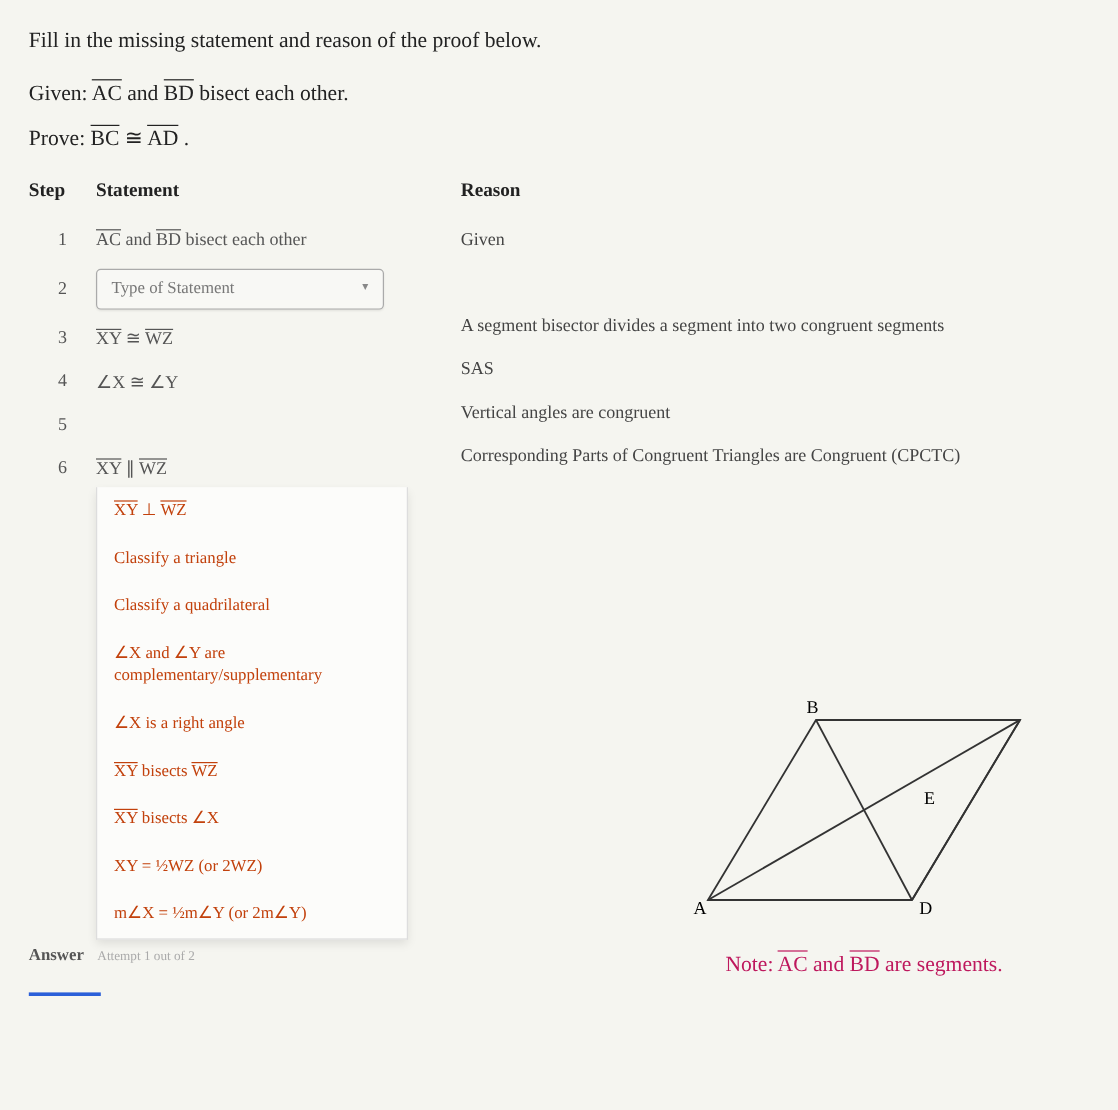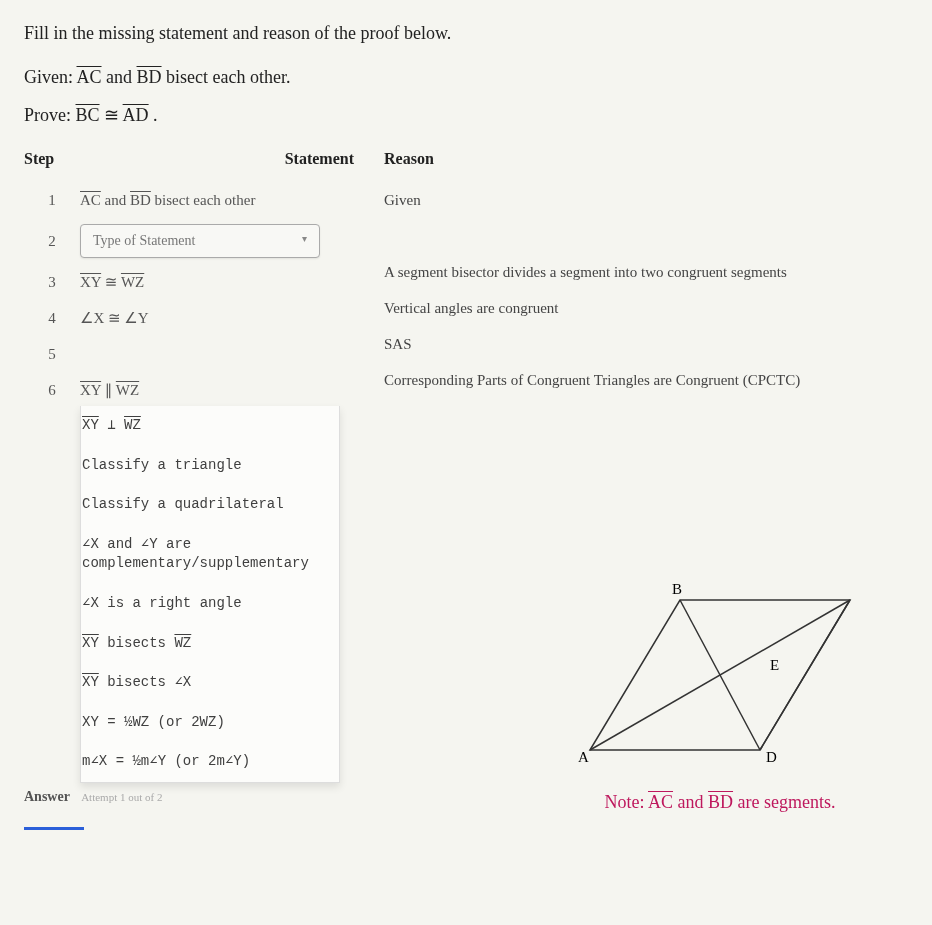--- a/index.html
+++ b/index.html
@@ -5,30 +5,30 @@
 *{box-sizing:border-box;margin:0;padding:0}
 body{font-family:Georgia,'Times New Roman',serif;background:#f5f5f0;color:#222;padding:20px 24px;width:932px}
 .intro{font-size:18px;margin-bottom:20px;line-height:1.5}
 .given,.prove{font-size:18px;margin-bottom:16px}
 .overline{text-decoration:overline}
 .table-wrap{display:flex;gap:0}
 .steps-col{width:330px}
 .reason-col{flex:1;padding-left:30px}
 .hdr{display:flex;font-weight:bold;font-size:16px;padding:8px 0;margin-bottom:6px}
 .hdr .step-h{width:56px}
-.hdr .stmt-h{flex:1;text-align:right}
+.hdr .stmt-h{flex:1;text-align:left}
 .reason-hdr{font-weight:bold;font-size:16px;padding:8px 0;margin-bottom:6px}
 .row{display:flex;align-items:center;padding:6px 0;font-size:15px;min-height:36px}
 .stepnum{width:56px;text-align:center;color:#555}
 .stmt{flex:1;color:#555}
 .reason-row{padding:6px 0;font-size:15px;min-height:36px;display:flex;align-items:center;color:#444}
 .dropdown{border:1px solid #aaa;background:#f8f8f5;border-radius:4px;padding:8px 12px;width:240px;color:#777;font-size:14px;display:flex;justify-content:space-between;align-items:flex-start;box-shadow:0 1px 2px rgba(0,0,0,.08)}
 .dd-arrow{font-size:10px;color:#888}
 .dd-menu{background:#fcfcfa;border:1px solid #ddd;border-top:none;box-shadow:0 4px 8px rgba(0,0,0,.1);width:260px;margin-left:56px;margin-top:-2px}
-.dd-item{padding:10px 1px;font-size:14px;color:#404040;font-family:Liberation Mono, monospace;cursor:pointer;line-height:1.4}
+.dd-item{padding:10px 14px;font-size:14px;color:#c2410c;font-family:Liberation Serif, serif;cursor:pointer;line-height:1.4}
 .figure-note-wrap{position:absolute;right:28px;top:560px;width:320px}
 .figure{margin-bottom:18px}
 .note{font-size:18px;color:#be185d;text-align:center}
 .answer-lbl{font-size:14px;color:#555;margin-top:6px;font-weight:bold}
 .answer-sub{font-size:11px;color:#aaa;margin-left:8px;font-weight:normal}
 .blue-line{width:60px;height:3px;background:#2b5fd9;margin-top:22px}
 .container{position:relative}
 </style>
 </head>
 <body>
@@ -122,22 +122,22 @@
    <span class="answer-sub">Attempt 1 out of 2</span>
   </div>
   <div class="blue-line"></div>
  </div>
 
  <div class="reason-col">
   <div class="reason-hdr">Reason</div>
   <div class="reason-row">Given</div>
   <div class="reason-row"></div>
   <div class="reason-row">A segment bisector divides a segment into two congruent segments</div>
+  <div class="reason-row">SAS</div>
   <div class="reason-row">Vertical angles are congruent</div>
-  <div class="reason-row">SAS</div>
   <div class="reason-row">Corresponding Parts of Congruent Triangles are Congruent (CPCTC)</div>
  </div>
 </div>
 
 <div class="figure-note-wrap">
  <svg class="figure" width="300" height="190">
   <g stroke="#333" stroke-width="1.5" fill="none">
    <polygon points="30,170 120,20 290,20 200,170"></polygon>
    <line x1="30" y1="170" x2="290" y2="20"></line>
    <line x1="120" y1="20" x2="200" y2="170"></line>

